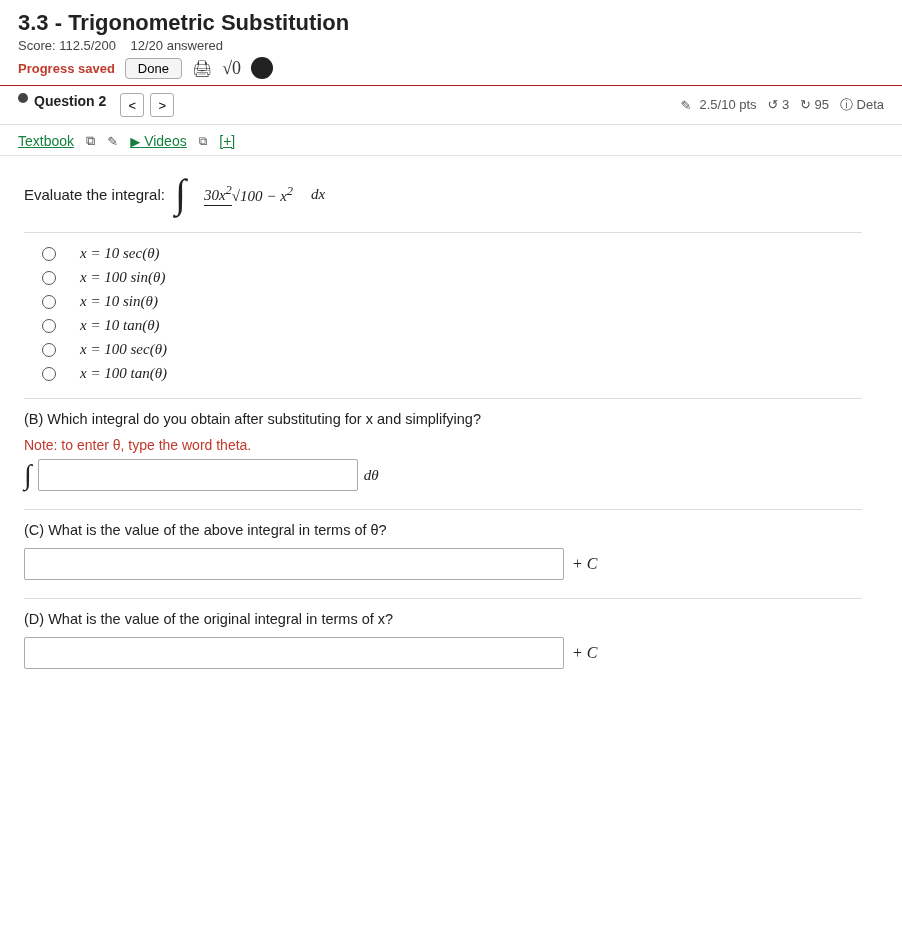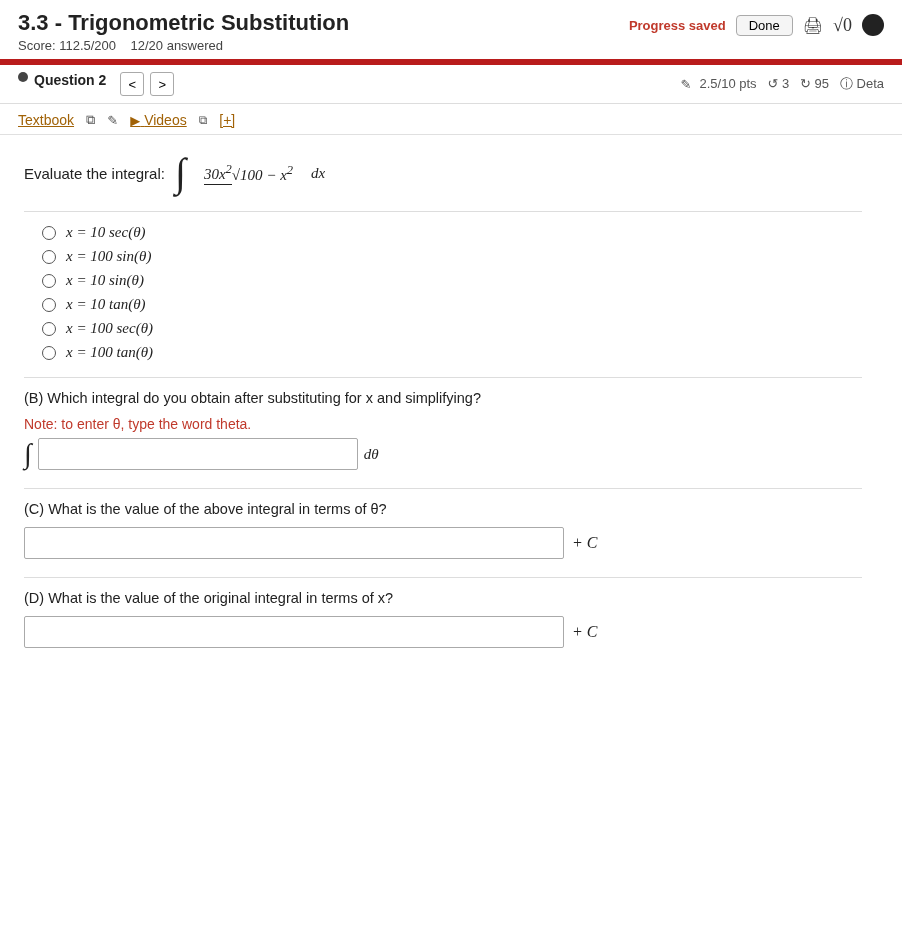--- a/index.html
+++ b/index.html
@@ -11,21 +11,22 @@
       min-height: 948px;
       font-size: 15px;
     }
 
     
     .top-header {
       display: flex;
       align-items: flex-start;
       justify-content: space-between;
       padding: 10px 18px 6px 18px;
-      border-bottom: 6px solid #b91c1c;
+      border-bottom: 1px solid #b91c1c;
+      flex-direction: column;
     }
     .title-section h1 {
       font-size: 22px;
       font-weight: 700;
       color: #222;
     }
     .title-section .score-line {
       font-size: 13px;
       color: #444;
       margin-top: 2px;
@@ -105,21 +106,21 @@
     
     .resources-bar {
       padding: 8px 18px 6px 18px;
       border-bottom: 1px solid #e0e0e0;
       display: flex;
       align-items: center;
       gap: 12px;
     }
     .resource-link {
       font-size: 14px;
-      color: #a16207;
+      color: #15803d;
       text-decoration: underline;
       cursor: pointer;
     }
 
     
     .main-content {
       padding: 18px 40px 18px 24px;
     }
 
     
@@ -164,21 +165,21 @@
 
     
     .options-list {
       list-style: none;
       margin-left: 18px;
       margin-bottom: 16px;
     }
     .options-list li {
       display: flex;
       align-items: center;
-      gap: 10px;
+      gap: 24px;
       margin-bottom: 7px;
       font-size: 15px;
       font-style: italic;
       font-family: 'Times New Roman', serif;
     }
     .options-list li span.option-text {
       font-style: italic;
     }
     .radio-circle {
       width: 14px; height: 14px;

